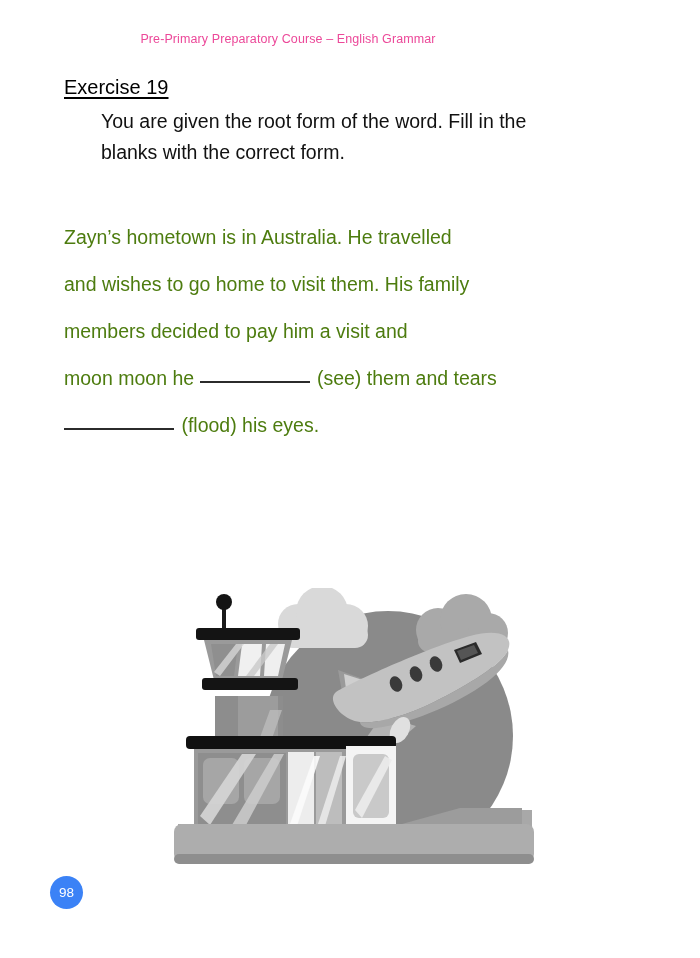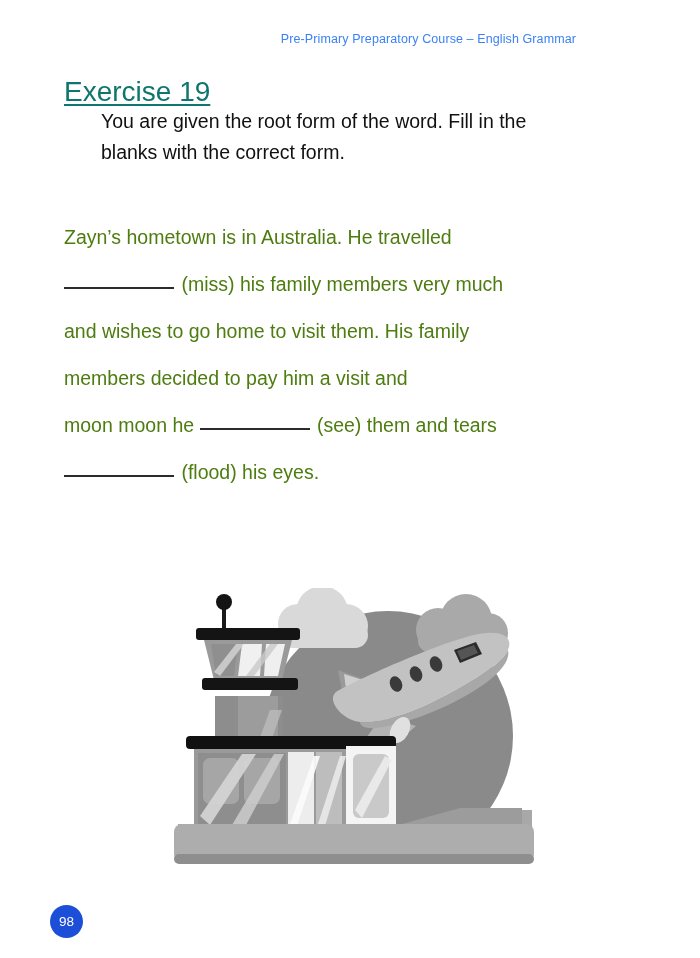--- a/index.html
+++ b/index.html
@@ -16,33 +16,33 @@
     font-family: "Liberation Sans", sans-serif;
     color: #1a1a1a;
   }
 
   
   .running-header {
     position: absolute;
     top: 32px;
     left: 0;
     width: 576px;
-    text-align: right;
+    text-align: center;
     font-size: 12.5px;
     letter-spacing: 0.1px;
-    color: #3b82f6;
+    color: #ec4899;
   }
 
   
   .exercise-heading {
     position: absolute;
     top: 76px;
     left: 64px;
-    font-size: 28px;
-    color: #0f766e;
+    font-size: 20px;
+    color: #000000;
     text-decoration: underline;
     text-underline-offset: 3px;
   }
 
   
   .instruction {
     position: absolute;
     top: 106px;
     left: 64px;
     width: 470px;
@@ -79,25 +79,25 @@
     top: 588px;
     width: 380px;
     height: 302px;
   }
   .illustration svg { display: block; width: 380px; height: 302px; }
 
   
   .page-number {
     position: absolute;
     left: 50px;
-    top: 905px;
+    top: 876px;
     width: 33px;
     height: 33px;
     border-radius: 50%;
-    background: #1d4ed8;
+    background: #3b82f6;
     color: #ffffff;
     font-size: 13.5px;
     display: flex;
     align-items: center;
     justify-content: center;
   }
 </style>
 </head>
 <body>
 
@@ -107,24 +107,20 @@
 
   <div class="exercise-heading">Exercise 19</div>
 
   <div class="instruction">You are given the root form of the word. Fill in the blanks with the correct form.</div>
 
   <div class="passage">
     <div class="line">
       <span>Zayn’s hometown is in Australia. He travelled</span>
     </div>
     <div class="line">
-      <span class="blank"></span>
-      <span>(miss) his family members very much</span>
-    </div>
-    <div class="line">
       <span>and wishes to go home to visit them. His family</span>
     </div>
     <div class="line">
       <span>members decided to pay him a visit and</span>
     </div>
     <div class="line">
       <span>moon moon he</span>
       <span class="blank"></span>
       <span>(see) them and tears</span>
     </div>

